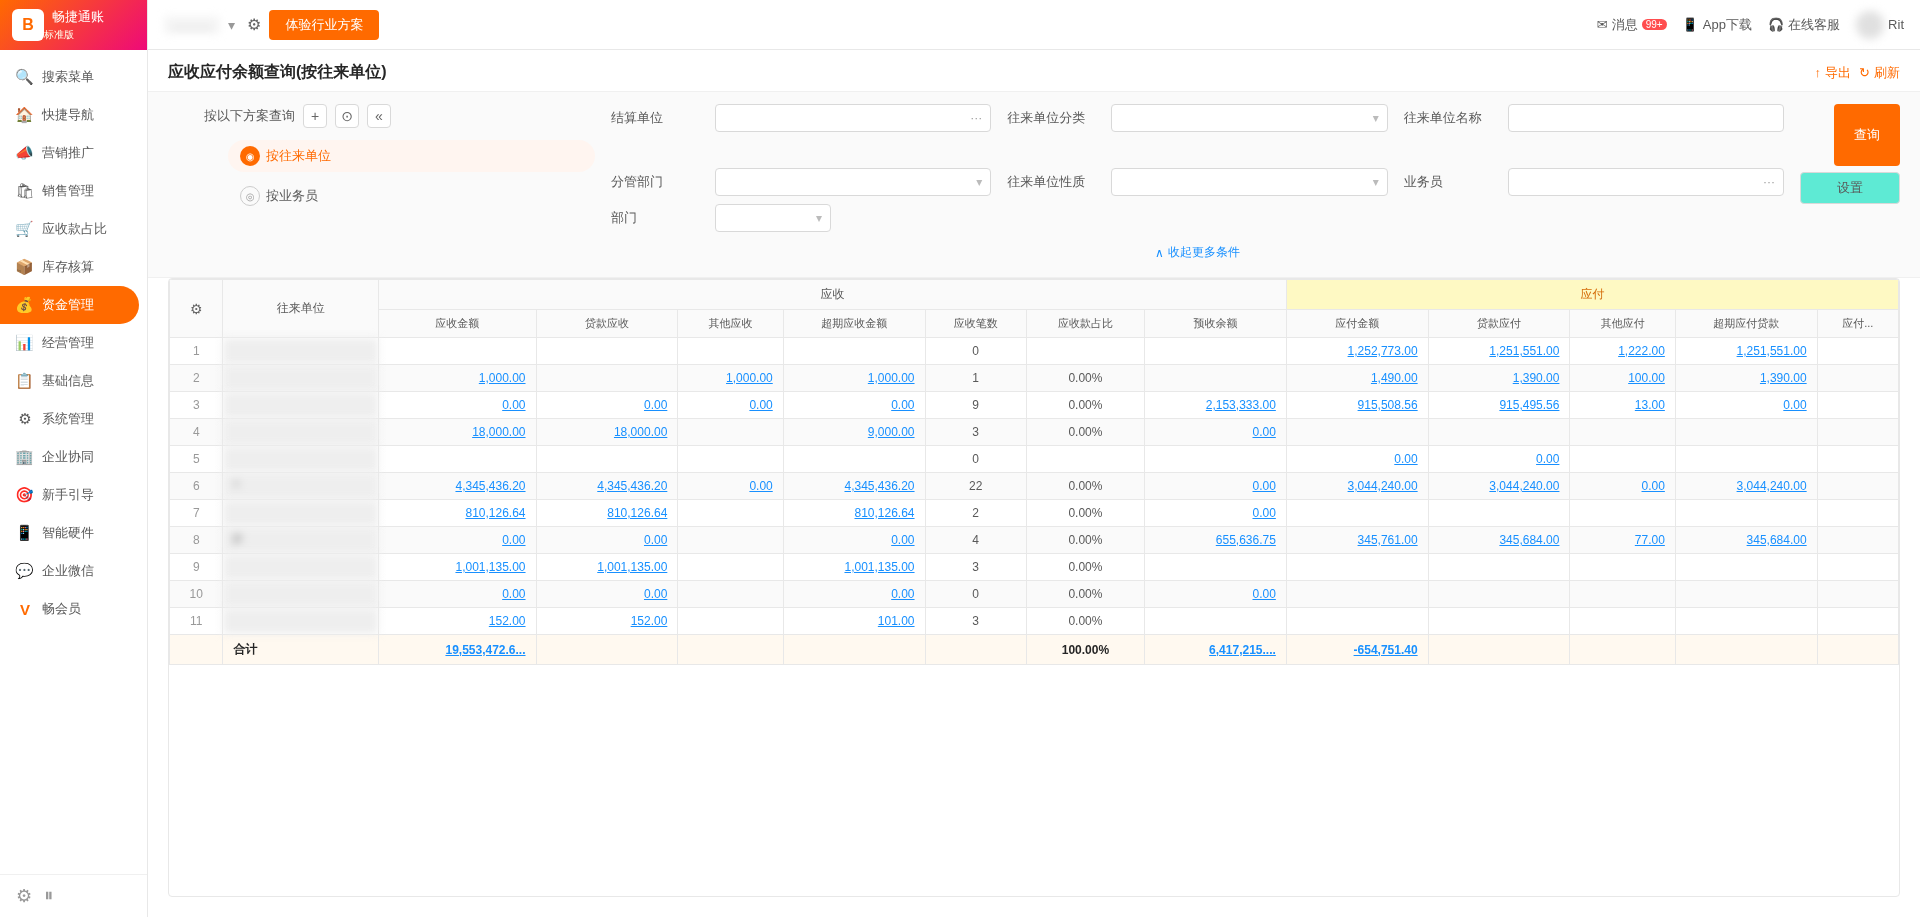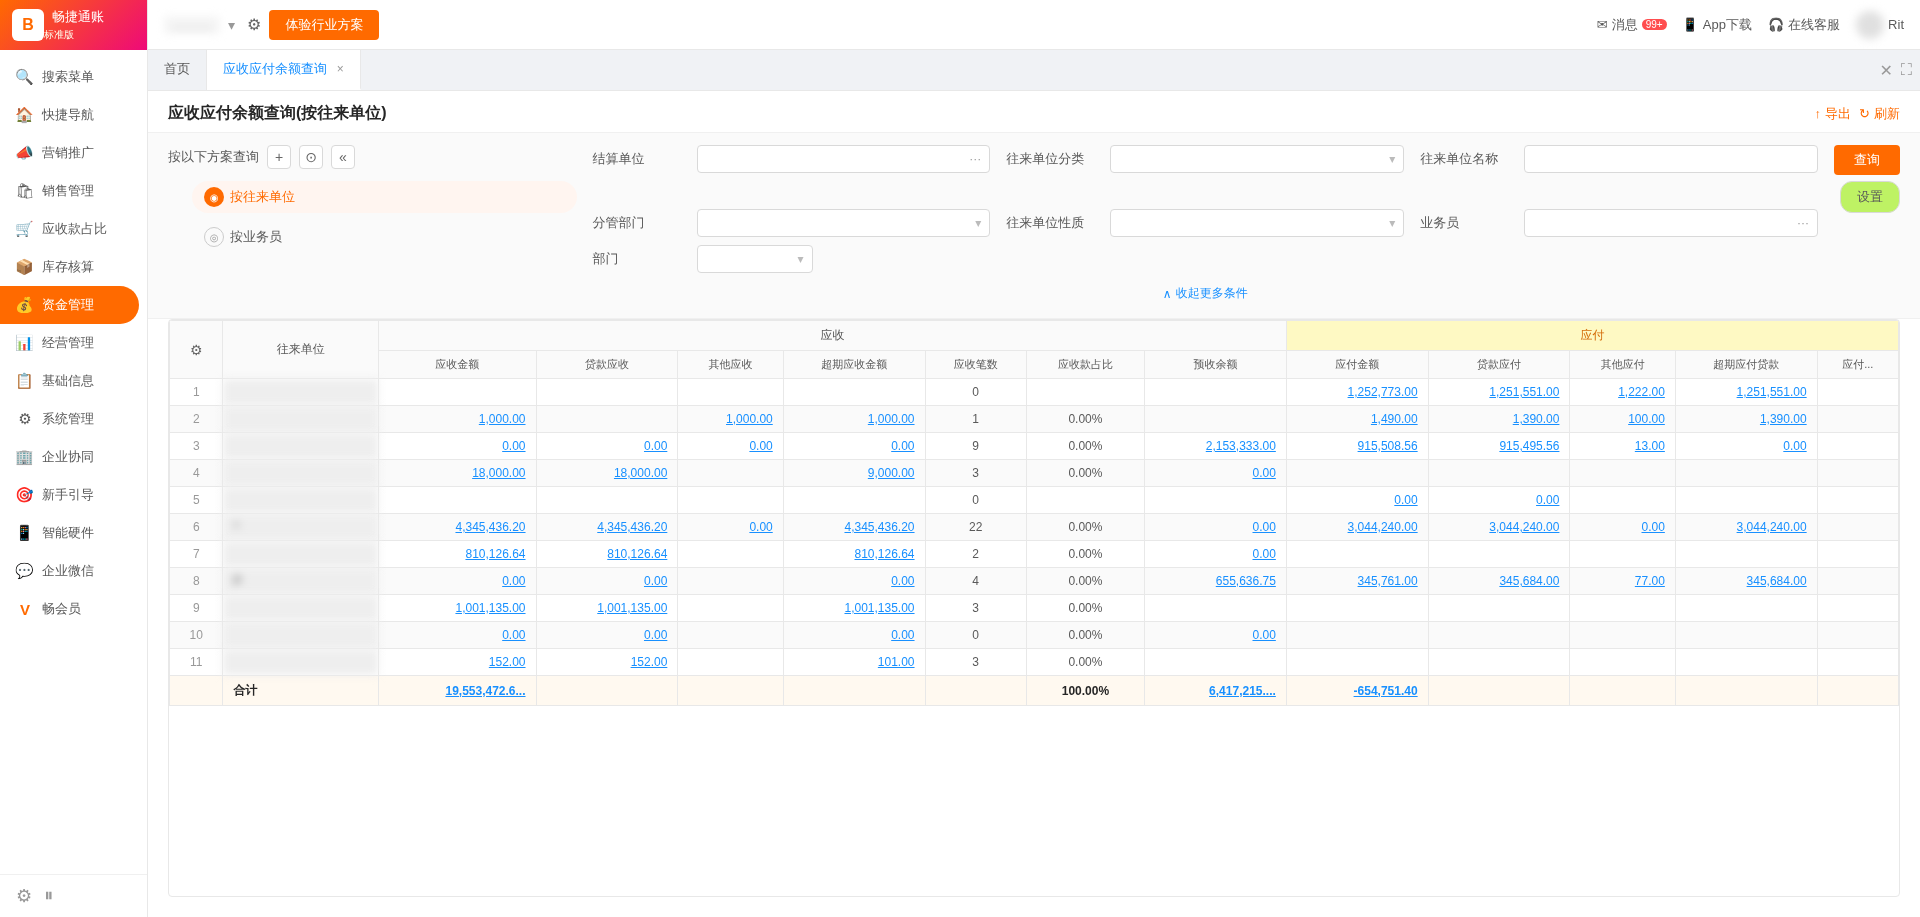--- a/index.html
+++ b/index.html
@@ -77,22 +77,22 @@
     .data-table td.num { text-align: right; color: #1890ff; text-decoration: underline; cursor: pointer; }
     .data-table td.center { text-align: center; }
     .data-table td.idx { text-align: center; color: #999; }
     .tfoot-row { background: #fff9f0 !important; font-weight: 600; }
     .tfoot-row td { color: #262626; }
     .settings-icon { font-size: 14px; color: #666; cursor: pointer; }
     .group-header { background: #e6f7f8; text-align: center; font-weight: 600; color: #08979c; }
 
     
     .filter-btns { display: flex; flex-direction: column; gap: 6px; justify-content: flex-start; align-items: flex-end; }
-    .btn-query { background: #ff6a00; color: #fff; border: none; border-radius: 4px; padding: 6px 20px; font-size: 13px; cursor: pointer; }
-    .btn-settings { background: #bef264; color: #595959; border: 1px solid #d9d9d9; border-radius: 12px; padding: 6px 16px; font-size: 13px; cursor: pointer; }
+    .btn-query { background: #ff6a00; color: #fff; border: none; border-radius: 4px; padding: 22px 20px; font-size: 13px; cursor: pointer; }
+    .btn-settings { background: #5eead4; color: #595959; border: 1px solid #d9d9d9; border-radius: 4px; padding: 6px 36px; font-size: 13px; cursor: pointer; }
 
     .blurred { filter: blur(4px); user-select: none; }
   </style>
 </head>
 <body>
 
 <div class="app-container">
 
   <div class="sidebar">
     <div class="sidebar-logo">
@@ -193,53 +193,39 @@
           <span>🎧</span>
           <span>在线客服</span>
         </div>
         <div class="topbar-right-item">
           <div class="topbar-avatar blurred"></div>
           <span>Rit</span>
         </div>
       </div>
     </div>
 
-    <div class="tabs">
-      <div class="tab tab-home">
-        <span>首页</span>
-      </div>
-      <div class="tab active">
-        <span>应收应付余额查询</span>
-        <span class="close-btn">×</span>
-      </div>
-      <div style="flex:1;background:#f0f2f5;"></div>
-      <div style="display:flex;align-items:center;padding:0 8px;gap:8px;background:#f0f2f5;">
-        <span style="cursor:pointer;color:#999;font-size:16px;">✕</span>
-        <span style="cursor:pointer;color:#999;font-size:16px;">⛶</span>
-      </div>
-    </div>
 
     <div class="page">
 
       <div class="page-header">
         <h2 class="page-title">应收应付余额查询(按往来单位)</h2>
         <div class="page-actions">
           <button class="action-btn">
             <span>↑</span>
             <span>导出</span>
           </button>
           <button class="action-btn">
             <span>↻</span>
             <span>刷新</span>
           </button>
         </div>
       </div>
 
       <div style="display:flex;padding:12px 20px;background:#fafafa;border-bottom:1px solid #f0f0f0;gap:16px;">
-        <div style="flex:1;">
+        <div style="flex:1;margin-left:36px;">
           <div class="filter-toolbar">
             <span class="filter-label">按以下方案查询</span>
             <div class="filter-icon-btn">+</div>
             <div class="filter-icon-btn">⊙</div>
             <div class="filter-icon-btn">«</div>
           </div>
 
           <div style="display:flex;flex-direction:column;gap:8px;margin-left:24px;">
             <div class="sub-nav-item active">
               <div class="nav-icon" style="background:#ff6a00;color:#fff;width:20px;height:20px;border-radius:50%;display:flex;align-items:center;justify-content:center;font-size:10px;">◉</div>

